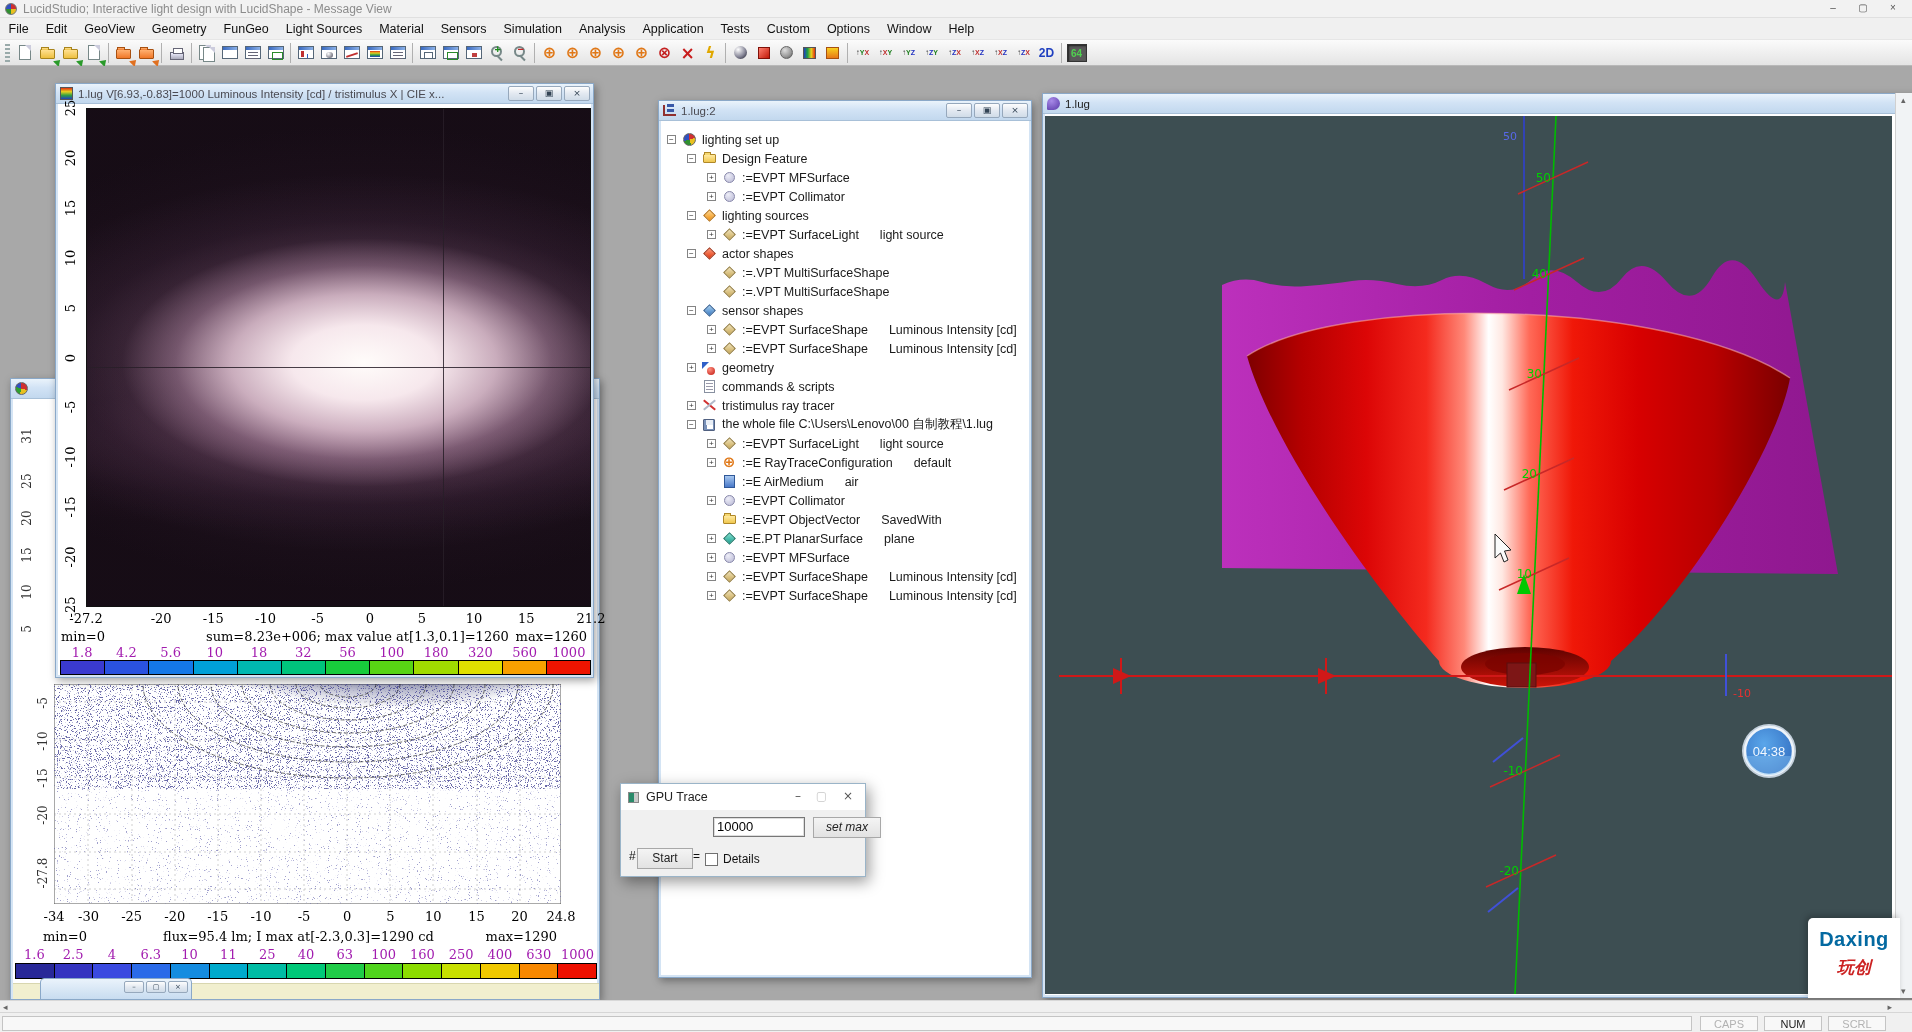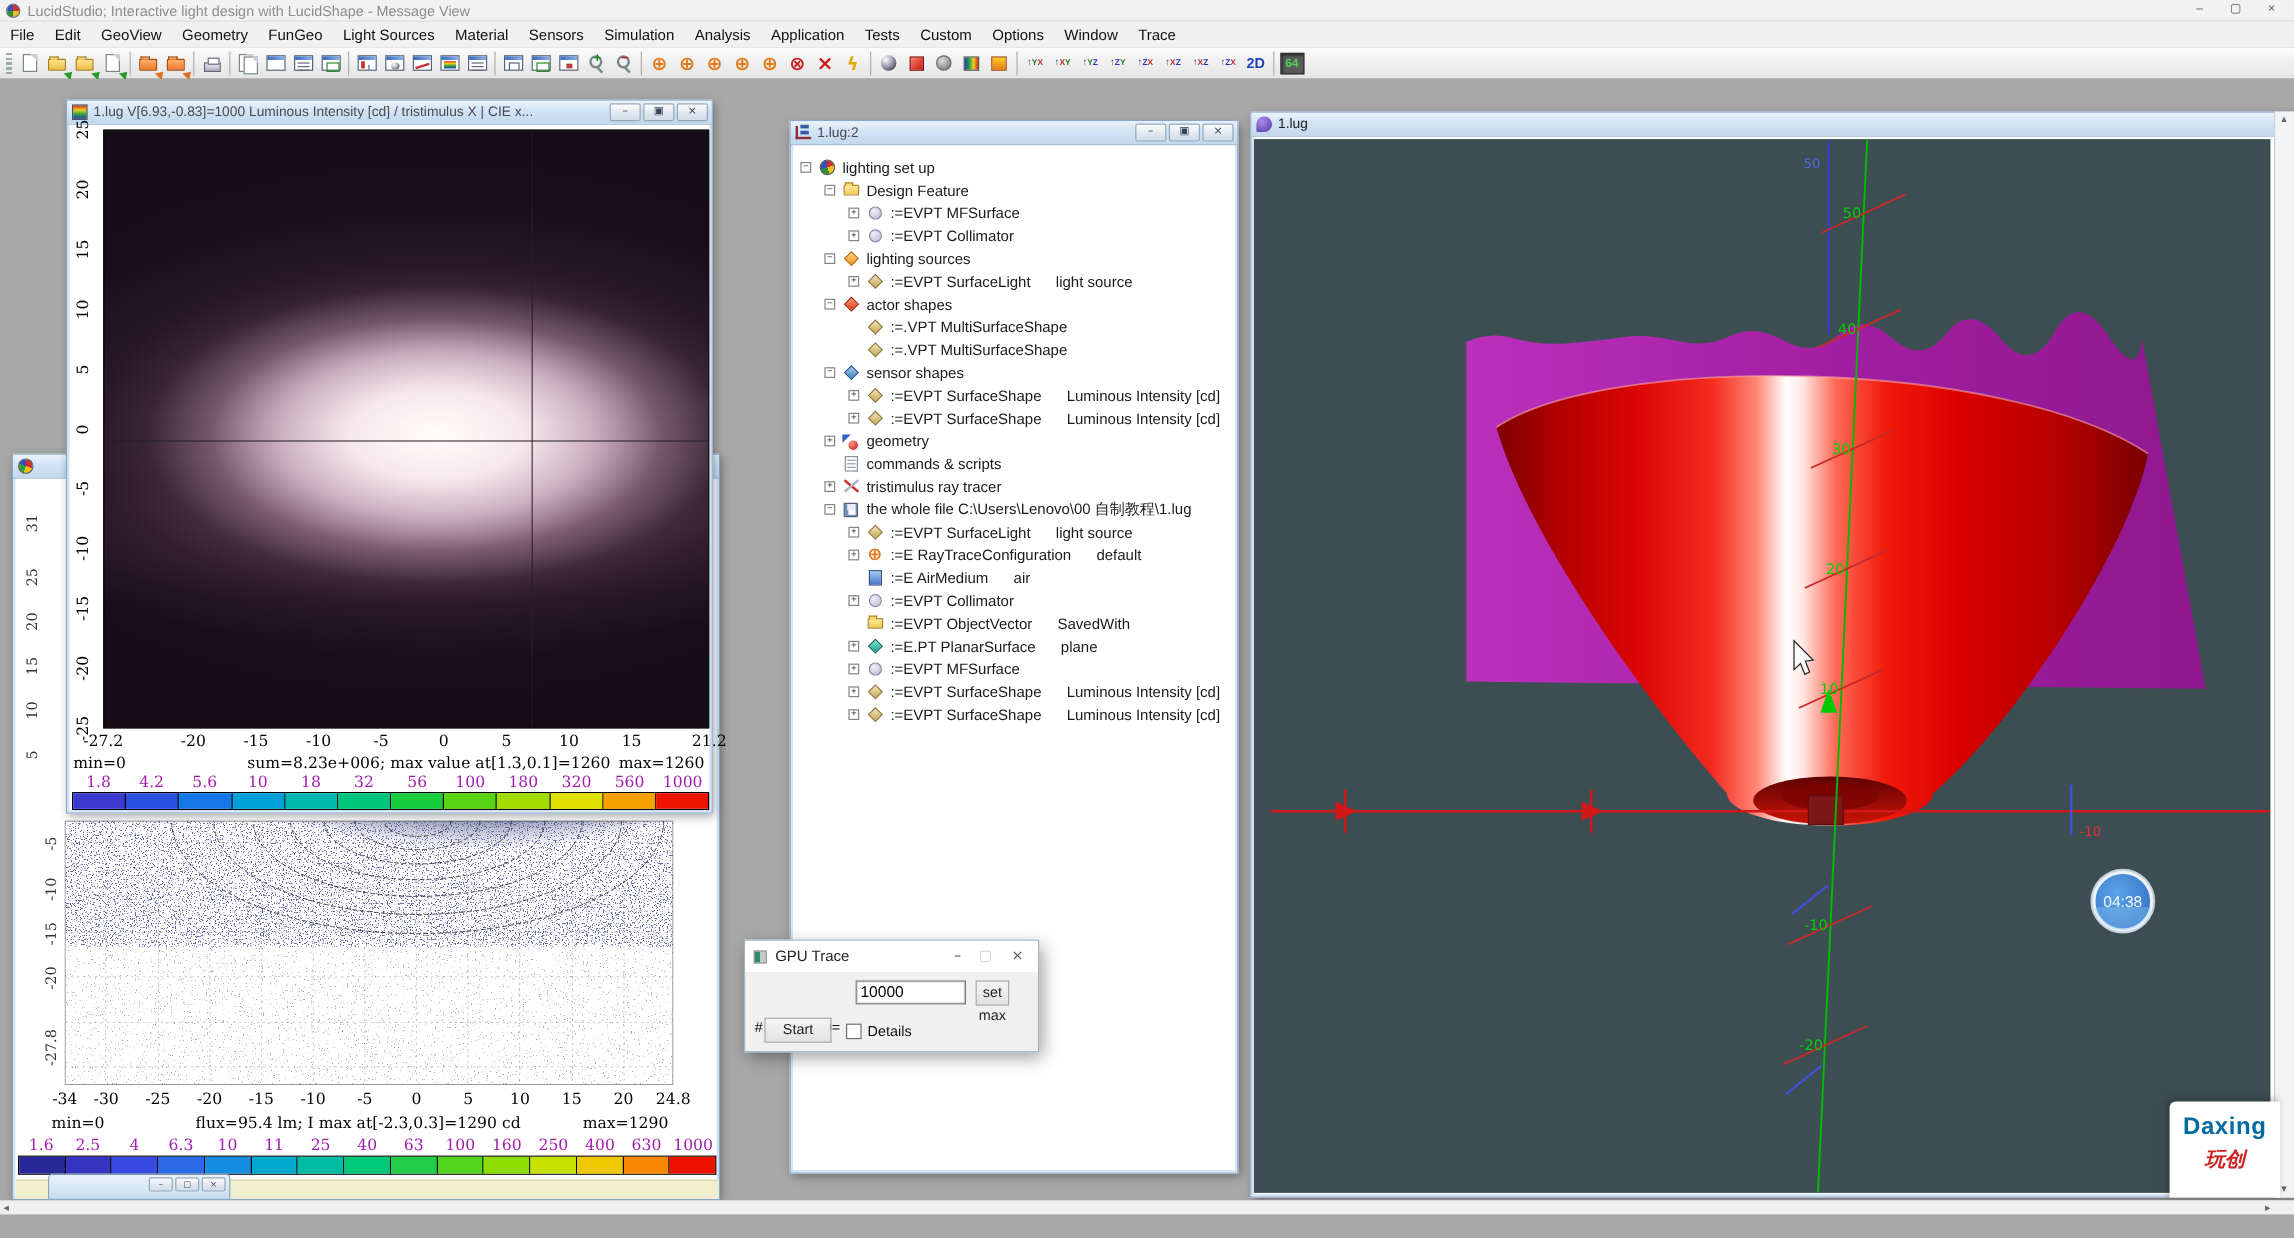--- a/index.html
+++ b/index.html
@@ -179,21 +179,21 @@
       <span class="mi">Light Sources</span>
       <span class="mi">Material</span>
       <span class="mi">Sensors</span>
       <span class="mi">Simulation</span>
       <span class="mi">Analysis</span>
       <span class="mi">Application</span>
       <span class="mi">Tests</span>
       <span class="mi">Custom</span>
       <span class="mi">Options</span>
       <span class="mi">Window</span>
-      <span class="mi">Trace</span>
+      <span class="mi">Help</span>
     </div>
 
   <div id="toolbar">
     <span class="grip"></span>
     <span id="toolbar-icons" style="display:flex;align-items:center;">
         <span class="tbi">
           <i class="gi doc"></i>
         </span>
         <span class="tbi">
           <i class="gi fold y"></i>
@@ -854,21 +854,21 @@
     <div id="gpu" style="z-index:20;">
       <div class="dtitle">
         <span class="dico"></span>
         <span class="dtxt">GPU Trace</span>
         <span class="dbtn" style="right:64px;">–</span>
         <span class="dbtn" style="right:38px;color:#c8c8c8;">▢</span>
         <span class="dbtn" style="right:12px;">×</span>
       </div>
       <span class="dlabel" style="left:8px;top:37px;margin-top:28px;"># rays*1000=</span>
       <div id="gpu-input">10000</div>
-      <div class="gbtn" style="left:192px;top:33px;width:28px;">set max</div>
+      <div class="gbtn" style="left:192px;top:33px;width:68px;font-style:italic;">set max</div>
       <div class="gbtn" style="left:16px;top:64px;width:56px;">Start</div>
       <span id="gpu-check"></span>
       <span class="dlabel" style="left:102px;top:68px;">Details</span>
     </div>
 
     <div id="vscroll" style="z-index:4;">
       <span class="scar" style="left:5px;top:1px;">▴</span>
       <span class="scar" style="left:5px;bottom:1px;">▾</span>
     </div>
 
@@ -876,13 +876,17 @@
       <div class="l1">Daxing</div>
       <div class="l2">玩创</div>
     </div>
   </div>
 
   <div id="hscroll">
     <span class="scar" style="left:3px;top:0;">◂</span>
     <span class="scar" style="right:20px;top:0;">▸</span>
   </div>
 
+  <div id="statusbar">
+    <div class="spanel" style="left:2px;width:1690px;"></div>
+    <span id="status-inds"><span class="spanel" style="left: 1700px; width: 58px; color: rgb(178, 178, 178);">CAPS</span><span class="spanel" style="left: 1764px; width: 58px; color: rgb(34, 34, 34);">NUM</span><span class="spanel" style="left: 1828px; width: 58px; color: rgb(178, 178, 178);">SCRL</span></span>
+  </div>
 </div>
 
 </body></html>

